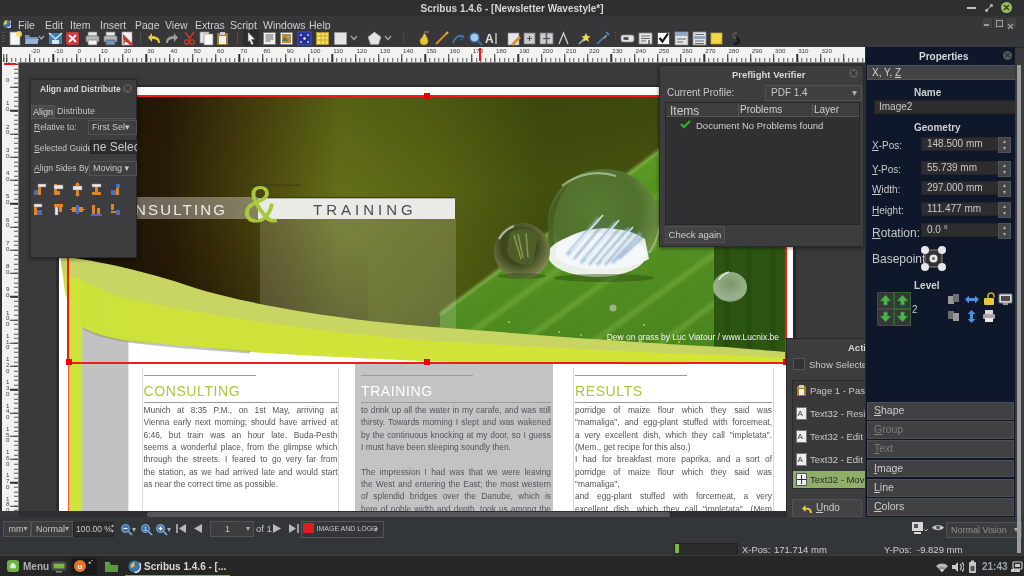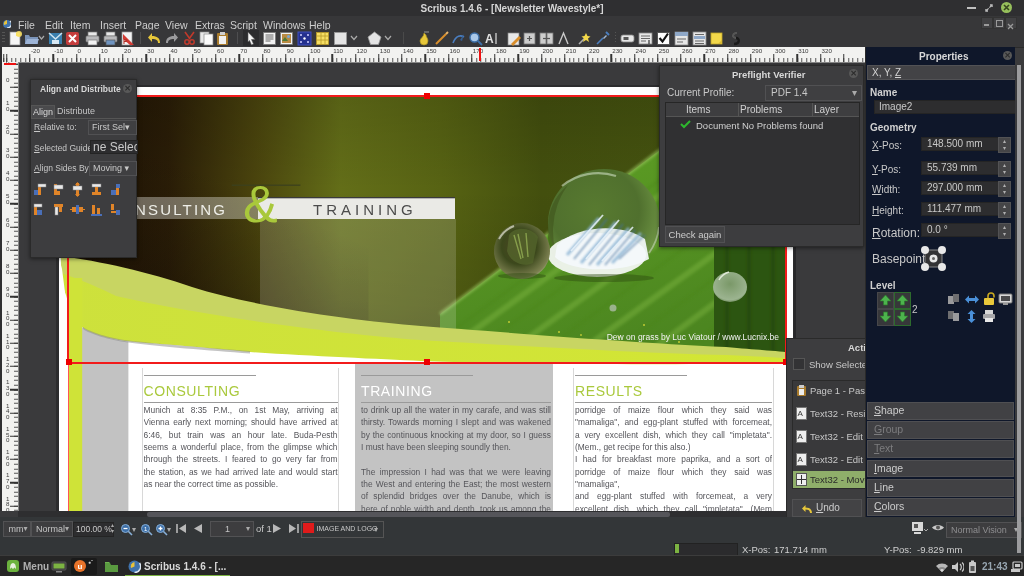--- a/index.html
+++ b/index.html
@@ -39,21 +39,21 @@
 .colrule{position:absolute;height:1px;background:#9a9a9a;}
 .coltext div{height:12.35px;overflow:hidden;}
 .jl{text-align:justify;text-align-last:justify;}
 
 .dlg{position:absolute;background:#3d3d3f;box-shadow:0 1px 4px rgba(0,0,0,0.5);border:1px solid #2a2a2a;}
 .dtitle{position:absolute;font-size:9.5px;font-weight:bold;color:#d8d8d8;}
 .closec{position:absolute;width:9px;height:9px;border-radius:50%;background:#585858;color:#2c2c2c;font-size:8px;line-height:9px;text-align:center;font-weight:bold;}
 .inp{position:absolute;background:#2d2d2f;border:1px solid #242424;color:#c8c8c8;}
 .drop{position:absolute;background:#3f3f41;border:1px solid #515153;color:#c8c8c8;}
 .lbl{position:absolute;color:#c8c8c8;}
-.blbl{position:absolute;color:#d0d0d0;font-weight:bold;}
+.blbl{position:absolute;color:#d0d0d0;font-weight:bold;margin-left:44px;}
 .btn{position:absolute;background:#434345;border:1px solid #515153;color:#cccccc;text-align:center;}
 
 #statusbar{left:0;top:517px;width:1024px;height:38px;background:#333638;}
 .sdrop{position:absolute;height:14px;background:#3d3d3f;border:1px solid #525254;color:#c4c4c4;font-size:9px;line-height:14px;padding-left:4px;}
 .sv{position:absolute;right:3px;color:#aaa;font-size:8px;}
 .spin{position:absolute;width:11px;height:14px;background:#454547;border:1px solid #525254;color:#b0b0b0;}
 .spin::before{content:"\25B4\A\25BE";white-space:pre;font-size:6px;line-height:6.5px;display:block;text-align:center;}
 .pbtn{position:absolute;left:1px;width:139px;height:15.8px;background:#414144;border:1px solid #4f4f52;color:#cdcdcd;font-size:10.5px;line-height:15.8px;padding-left:6px;}
 
 #taskbar{left:0;top:555px;width:1024px;height:21px;background:#262626;border-top:1px solid #3c3c3c;}
@@ -635,21 +635,21 @@
 </svg>
 </div>
 
 <div class="dlg" style="left:659px;top:65px;width:203px;height:180px">
 <div class="dtitle" style="left:72px;top:3px">Preflight Verifier</div>
 <div class="closec" style="left:189px;top:3px">✕</div>
 <div class="lbl" style="left:7px;top:21px;font-size:10px">Current Profile:</div>
 <div class="drop" style="left:105px;top:19px;width:90px;height:14px;font-size:10px;line-height:14px;padding-left:5px">PDF 1.4<span class="abs" style="right:4px;color:#aaa">▾</span></div>
 <div class="abs" style="left:5px;top:36px;width:193px;height:121px;background:#303032;border:1px solid #262626">
  <div class="abs" style="left:0;top:0;width:193px;height:13px;background:#3e3e40;border-bottom:1px solid #555"></div>
- <div class="abs" style="left:20px;top:1px;font-size:10px;color:#d0d0d0">Items</div>
+ <div class="abs" style="left:4px;top:1px;font-size:12px;color:#d0d0d0">Items</div>
  <div class="abs" style="left:74px;top:1px;font-size:10px;color:#d0d0d0">Problems</div>
  <div class="abs" style="left:148px;top:1px;font-size:10px;color:#d0d0d0">Layer</div>
  <div class="abs" style="left:72px;top:0;width:1px;height:13px;background:#555"></div>
  <div class="abs" style="left:146px;top:0;width:1px;height:13px;background:#555"></div>
  <svg class="abs" style="left:14px;top:17px" width="11" height="9">
           <path d="M1,4 L4,7 L10,1" stroke="#2eb82e" stroke-width="2" fill="none"></path>
         </svg>
  <div class="abs" style="left:30px;top:17px;font-size:9.5px;color:#d0d0d0">Document</div>
  <div class="abs" style="left:76px;top:17px;font-size:9.5px;color:#d0d0d0;white-space:nowrap">No Problems found</div>
 </div>

